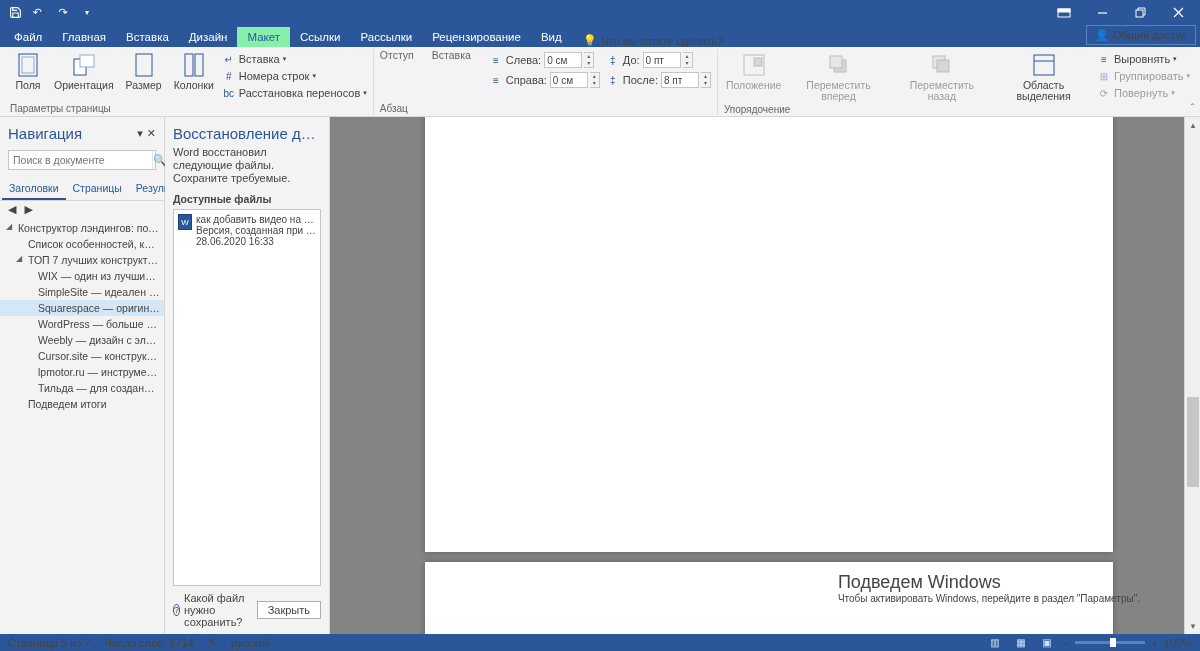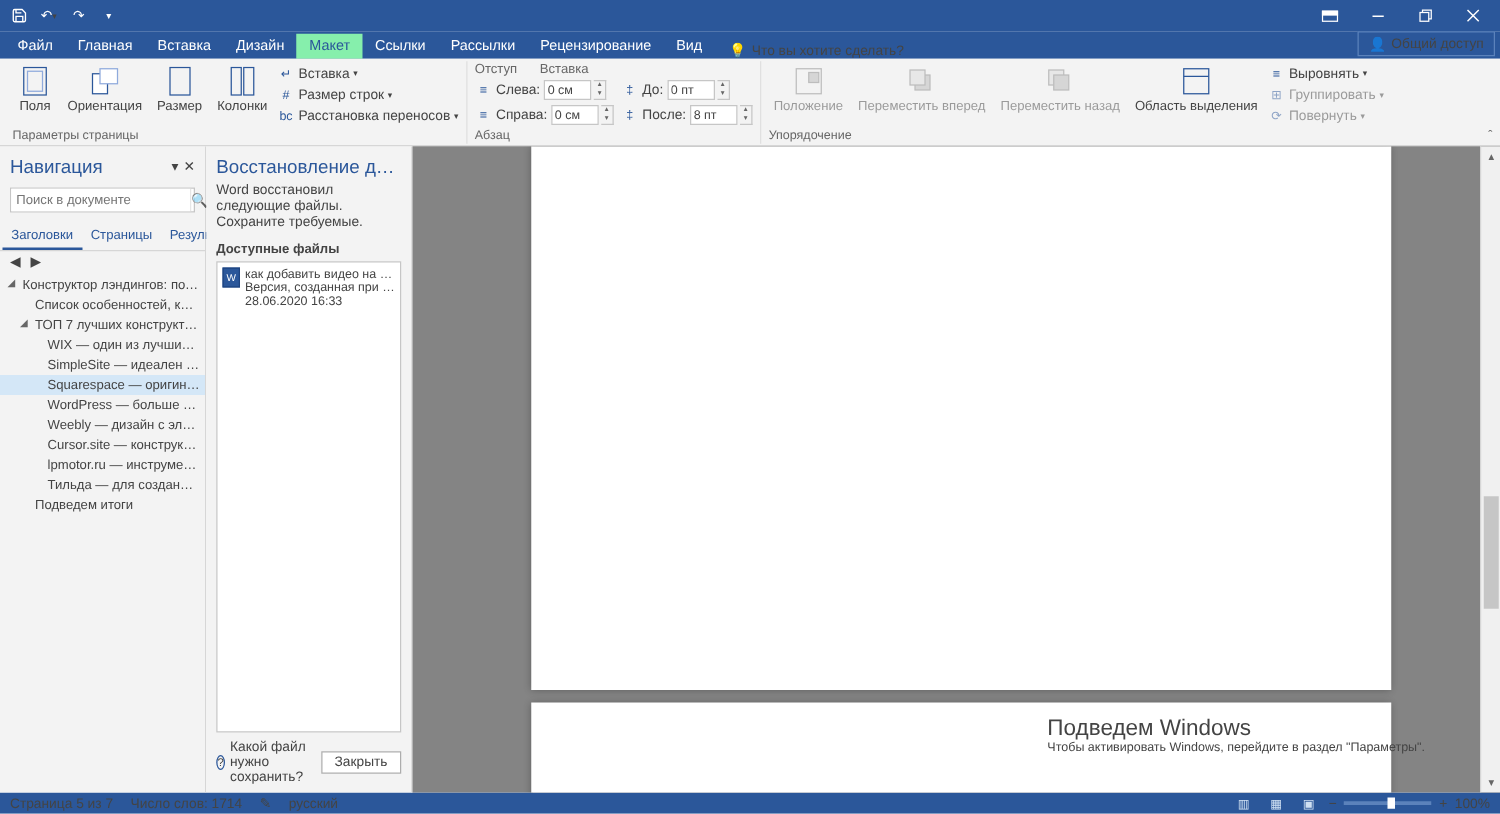--- a/index.html
+++ b/index.html
@@ -184,35 +184,35 @@
           <span>Колонки</span>
         </div>
       <div style="display:flex;flex-direction:column;gap:1px;padding-top:2px">
         <div class="smallrow">
             <span class="ic">↵</span>
             <span>Вставка</span> 
             <span style="font-size:7px">▾</span>
           </div>
         <div class="smallrow">
             <span class="ic">#</span>
-            <span>Размер строк</span> 
+            <span>Номера строк</span> 
             <span style="font-size:7px">▾</span>
           </div>
         <div class="smallrow">
             <span class="ic">bc</span>
             <span>Расстановка переносов</span> 
             <span style="font-size:7px">▾</span>
           </div>
       </div>
     </div>
     <div class="group-label">Параметры страницы</div>
   </div>
 
   <div class="group">
-    <div class="group-body" style="flex-direction:column;gap:0">
+    <div class="group-body" style="flex-direction:row;gap:18px">
       <div style="display:flex;gap:18px">
         <div style="font-size:10.5px;color:#666">Отступ</div>
         <div style="font-size:10.5px;color:#666">Вставка</div>
       </div>
       <div style="display:flex;gap:6px;margin-top:2px">
         <div>
           <div class="smallrow">
               <span class="ic">≡</span>
               <span>Слева:</span>
               <div class="spin">

